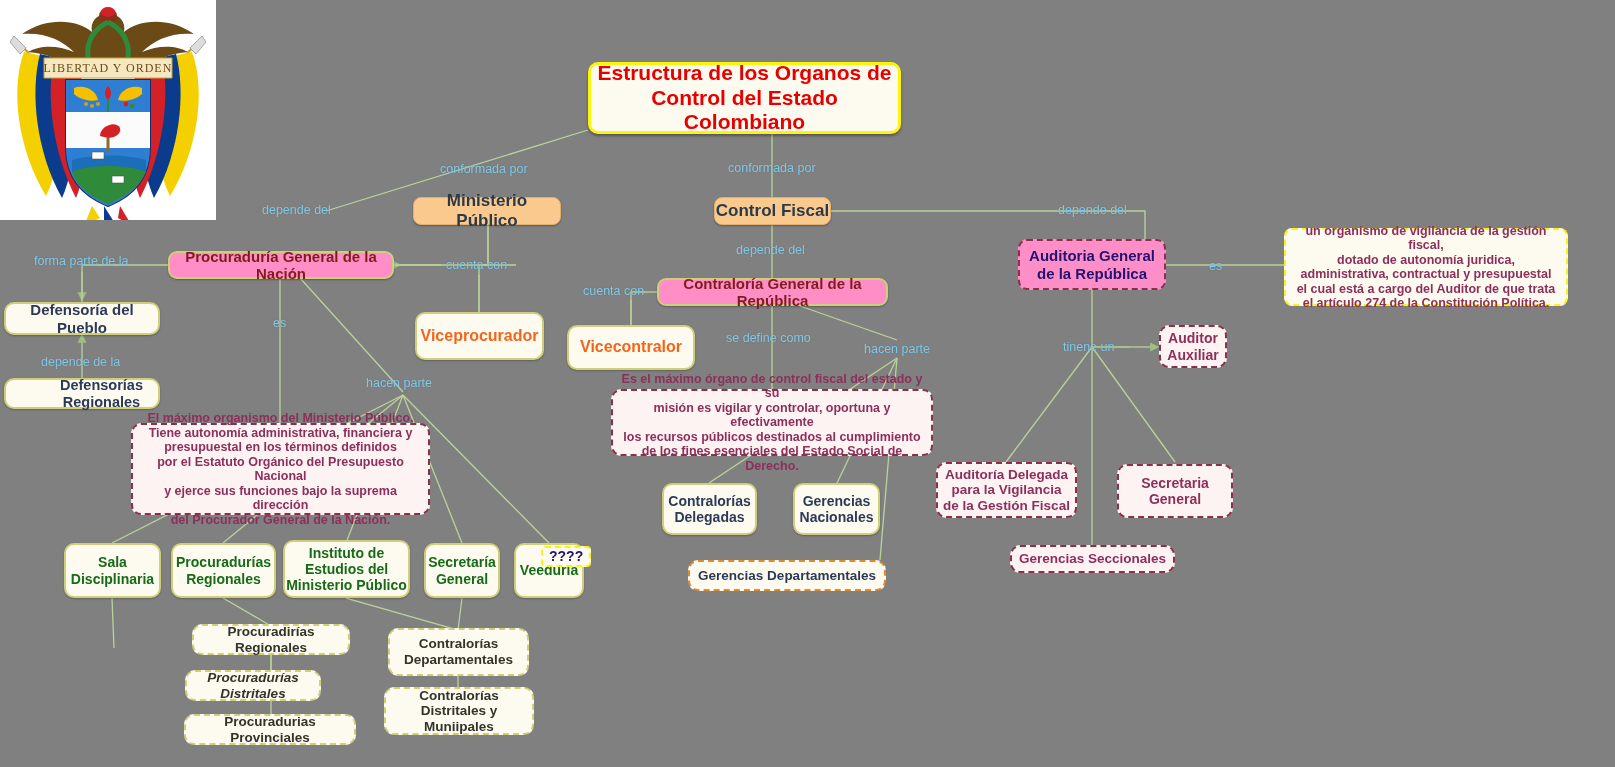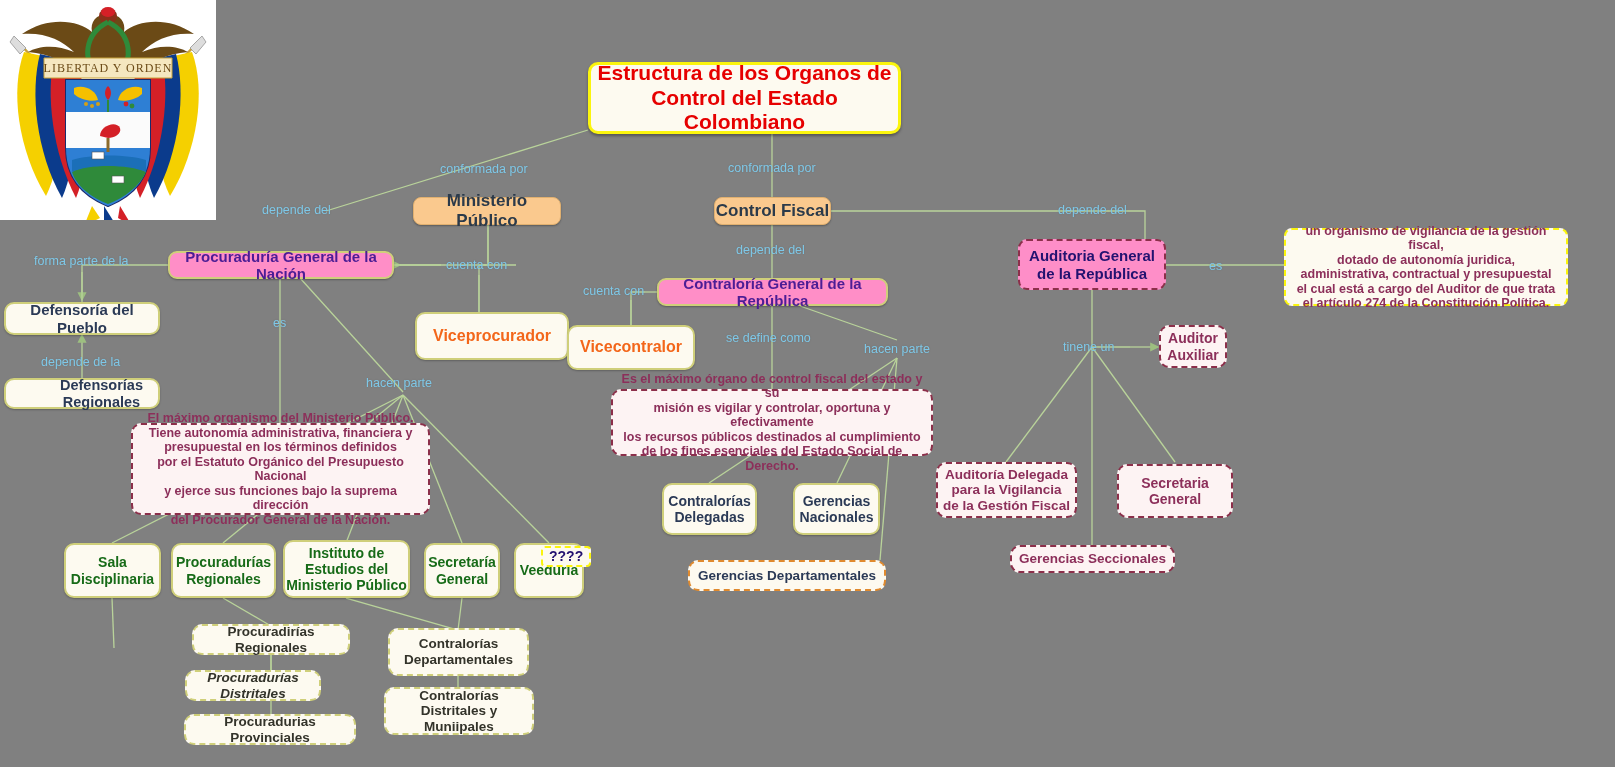--- a/index.html
+++ b/index.html
@@ -32,21 +32,21 @@
     border-radius:10px;
   }
   .t-orange{
     background:#fac98e;border:1px solid #e0b070;
     color:#2b3a4a;font-weight:bold;font-size:17px;
     border-radius:8px;
     box-shadow:0 1px 2px rgba(0,0,0,.3);
   }
   .t-pink{
     background:#ff8ec7;border:2px solid #cfcf7a;
-    color:#4c1d95;font-weight:bold;font-size:15px;
+    color:#7f1d1d;font-weight:bold;font-size:15px;
     border-radius:9px;
     box-shadow:0 1px 2px rgba(0,0,0,.3);
   }
   .t-pink-dash{
     background:#fe8ec8;border:2px dashed #8c2f4a;
     color:#231270;font-weight:bold;font-size:15px;
     border-radius:9px;
   }
   .t-cream-orangetext{
     background:#fdfaf0;border:2px solid #cfcf7a;
@@ -272,21 +272,21 @@
 
   <div class="node t-pink" style="left:657px;top:278px;width:231px;height:28px;">Contraloría General de la República</div>
 
   <div class="node t-pink-dash" style="left:1018px;top:239px;width:148px;height:51px;">Auditoria General
 de la República</div>
 
   <div class="node t-cream-darkblue" style="left:4px;top:302px;width:156px;height:33px;font-size:15px;">Defensoría del  Pueblo</div>
 
   <div class="node t-cream-darkblue" style="left:4px;top:378px;width:156px;height:31px;font-size:14.5px;padding-left:39px;">Defensorías Regionales</div>
 
-  <div class="node t-cream-orangetext" style="left:415px;top:312px;width:154px;height:48px;">Viceprocurador</div>
+  <div class="node t-cream-orangetext" style="left:415px;top:312px;width:129px;height:48px;">Viceprocurador</div>
 
   <div class="node t-cream-orangetext" style="left:567px;top:325px;width:128px;height:45px;">Vicecontralor</div>
 
   <div class="node t-maroon-dash" style="left:1159px;top:325px;width:68px;height:43px;">Auditor
 Auxiliar</div>
 
   <div class="node t-note-maroon" style="left:131px;top:423px;width:299px;height:92px;">El máximo organismo del Ministerio Público.
 Tiene autonomía administrativa, financiera y
 presupuestal en los términos definidos
 por el Estatuto Orgánico del Presupuesto Nacional

